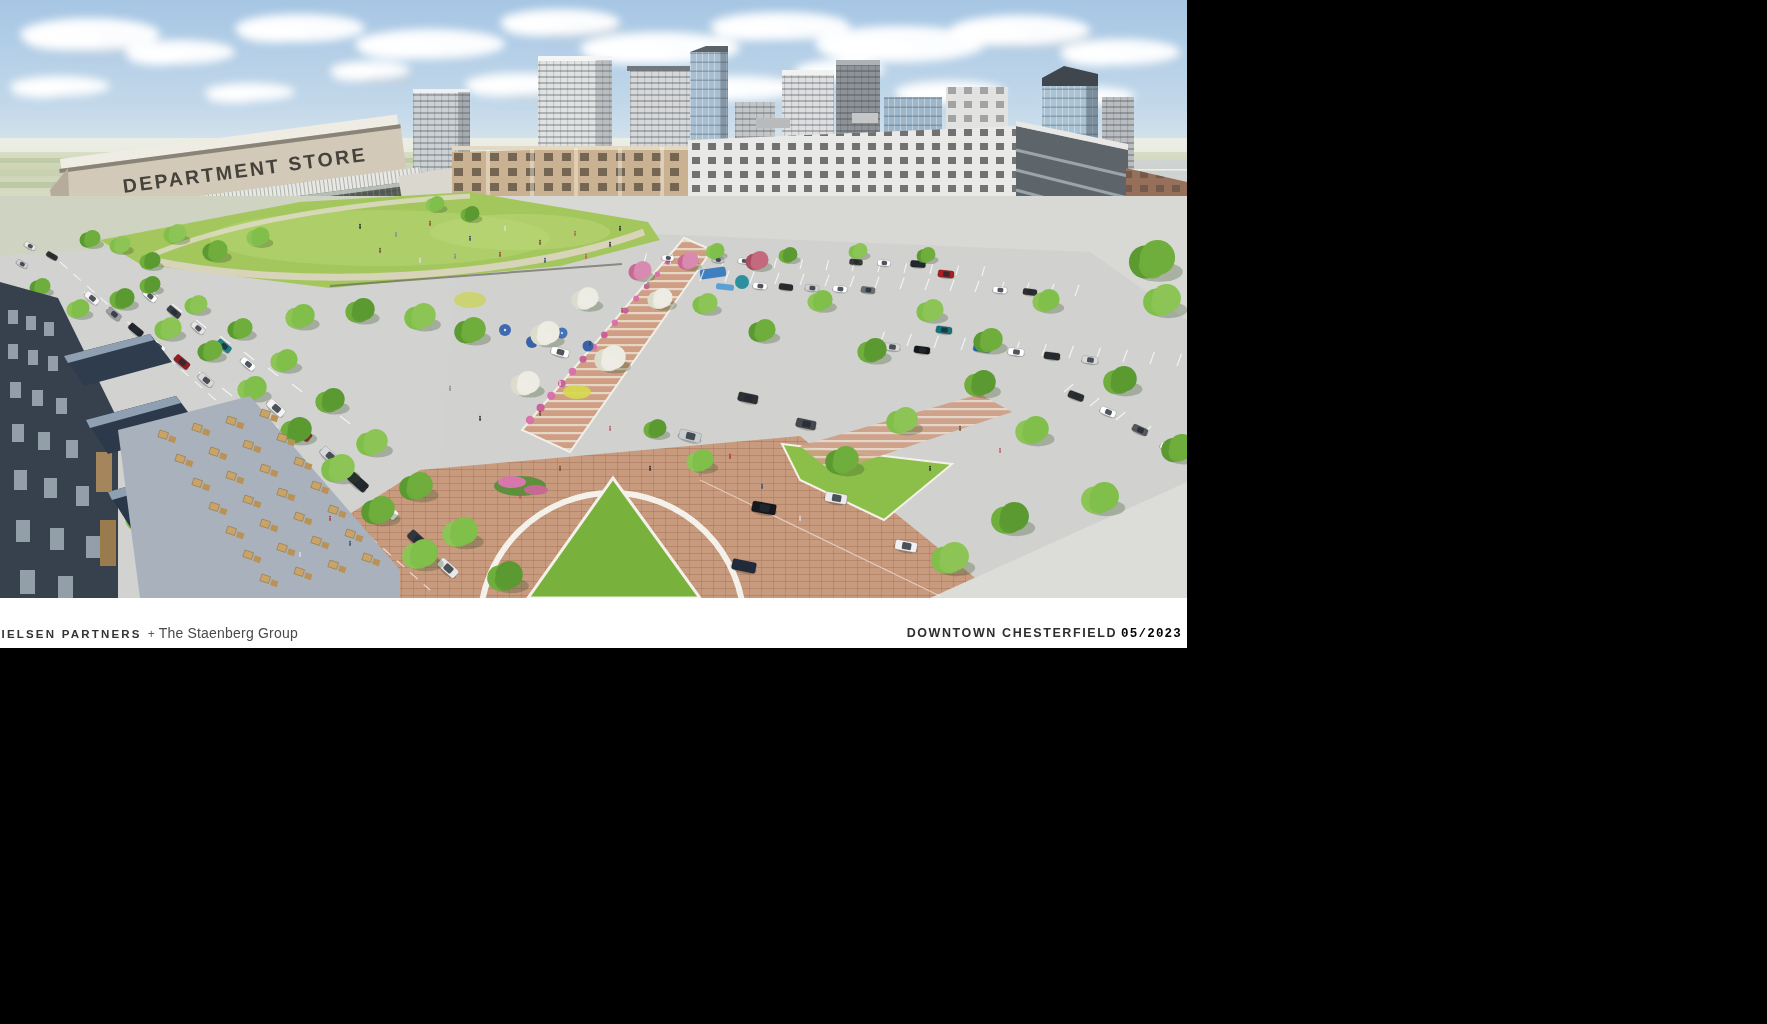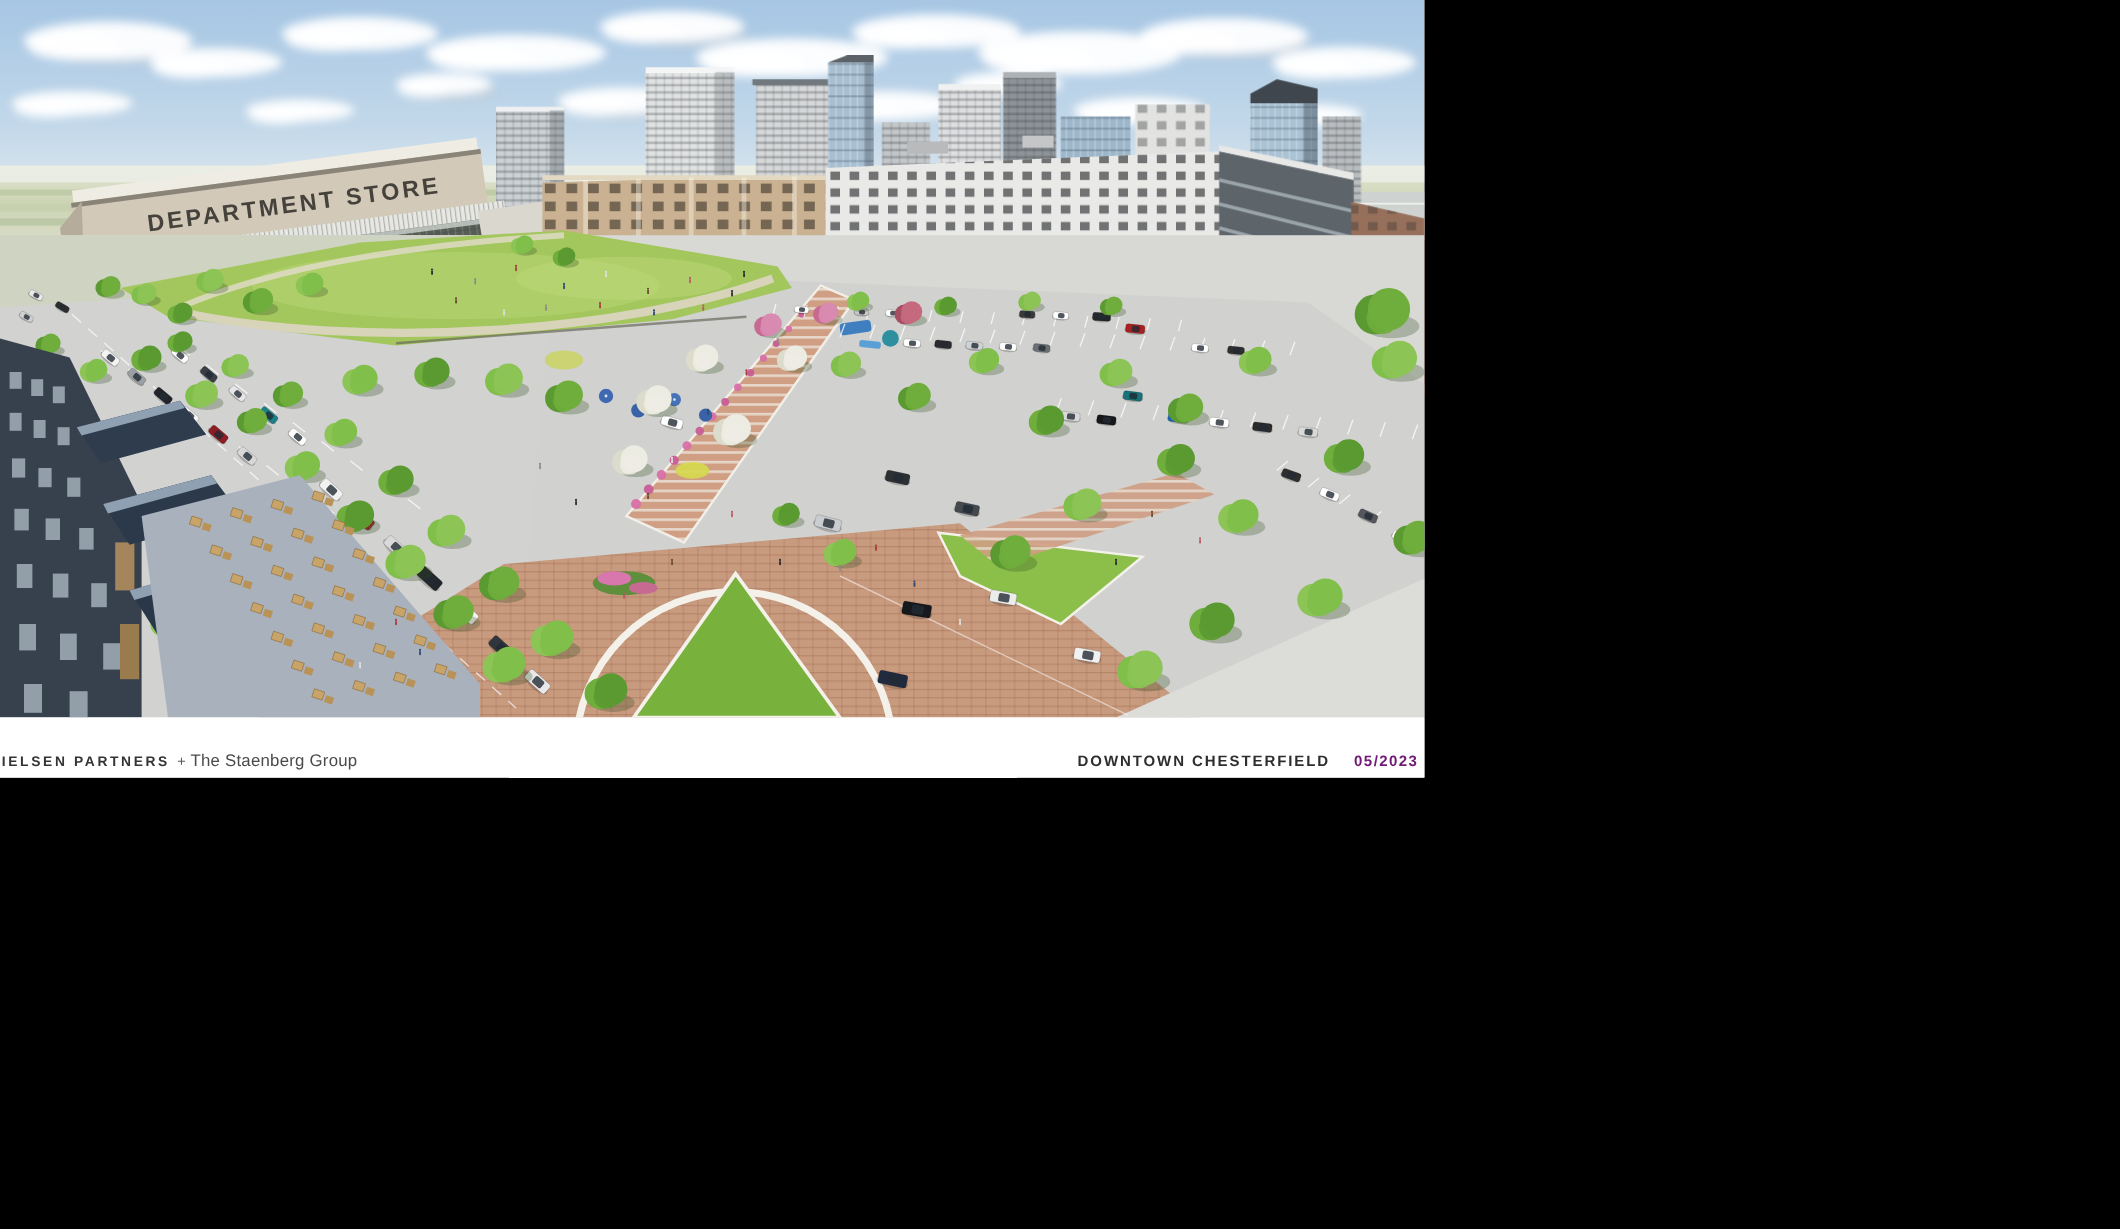--- a/index.html
+++ b/index.html
@@ -9,21 +9,21 @@
   .render{position:absolute;left:0;top:0;width:1187px;height:598px;display:block;}
   .caption{position:absolute;left:0;top:598px;width:1187px;height:50px;background:#ffffff;
            display:flex;justify-content:space-between;align-items:flex-end;box-sizing:border-box;
            padding:0 5px 7px 0;}
   .cap-left{margin-left:-9px;white-space:nowrap;font-size:11.5px;color:#3a3a3a;}
   .cap-left .bold{font-weight:700;letter-spacing:2.2px;color:#343434;}
   .cap-left .plus{font-weight:400;color:#5a5a5a;margin:0 4px 0 6px;font-size:12px;letter-spacing:0;}
   .cap-left .light{font-weight:400;color:#4a4a4a;font-size:14px;letter-spacing:0.2px;}
   .cap-right{white-space:nowrap;font-size:12.5px;}
   .cap-right .bold{font-weight:700;letter-spacing:1.6px;color:#2e2e2e;}
-  .cap-right .muted{font-weight:700;letter-spacing:1.2px;color:#701a75;margin-left:20px;}
+  .cap-right .muted{font-weight:700;letter-spacing:1.2px;color:#000000;margin-left:4px;font-family:Liberation Mono, monospace;}
 </style>
 </head>
 <body>
 
 <div class="stage">
   <div class="artboard">
 
     <svg class="render" viewBox="0 0 1187 598" xmlns="http://www.w3.org/2000/svg">
       <defs>
         <linearGradient id="sky" x1="0" y1="0" x2="0" y2="1">

